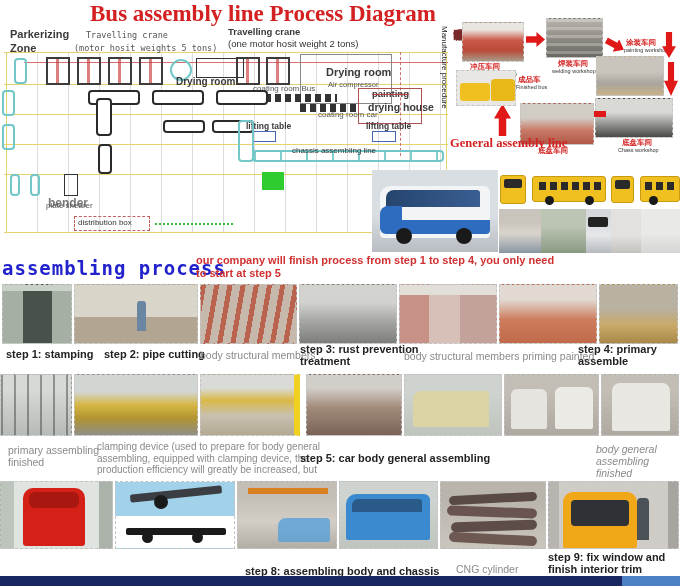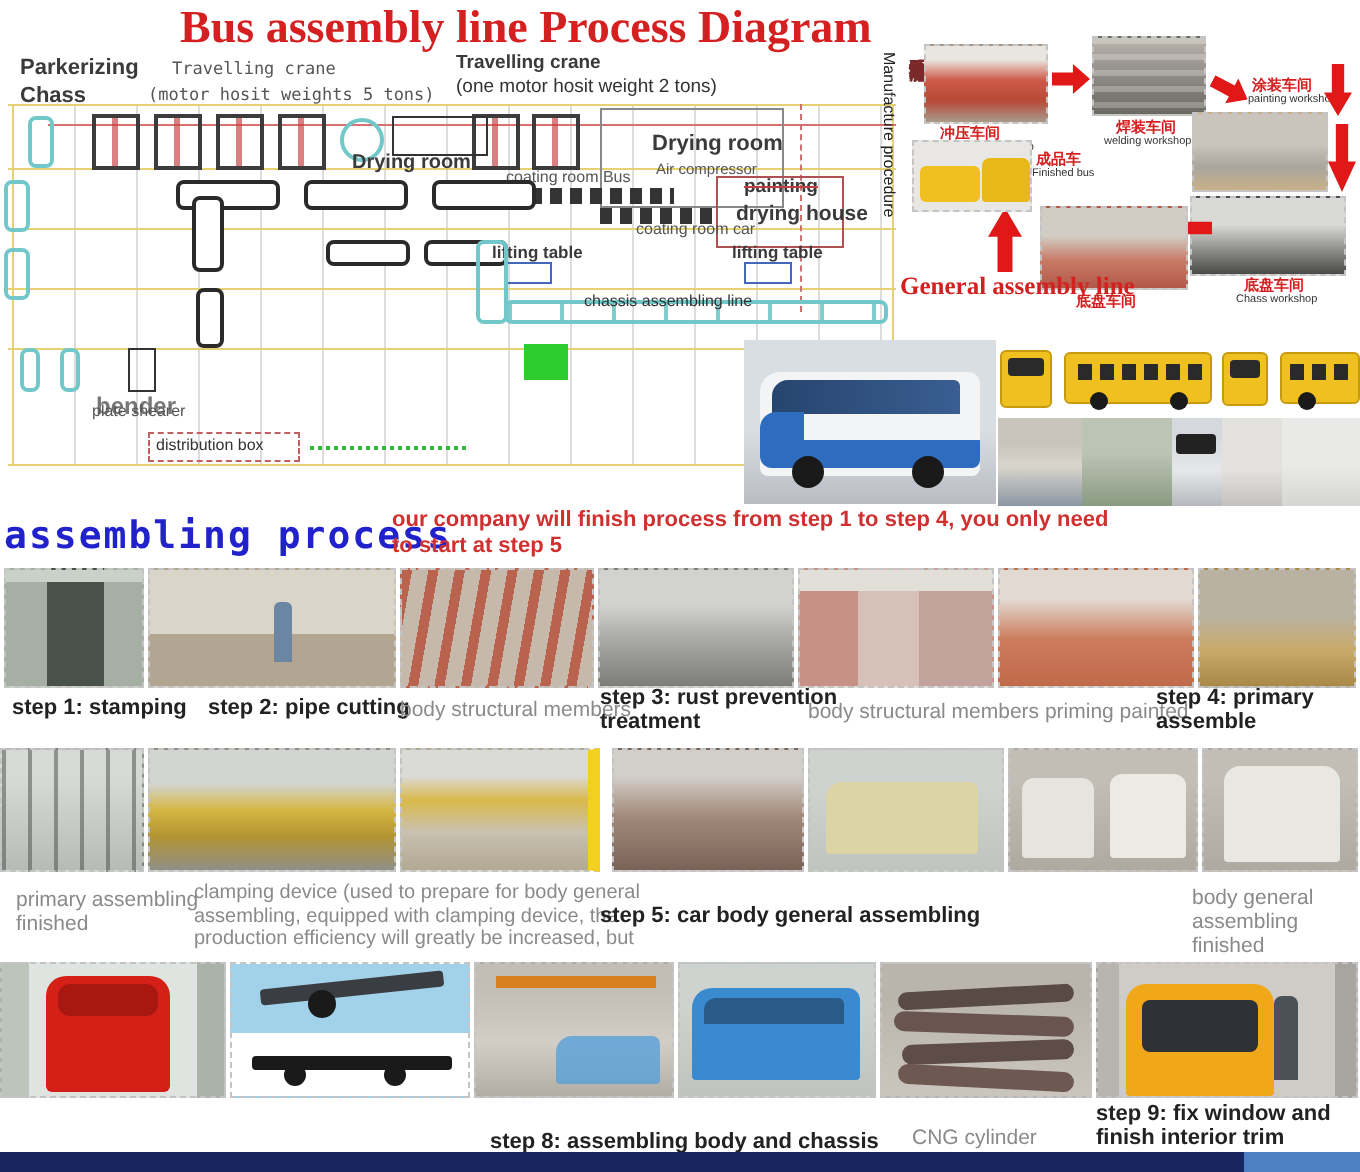--- a/index.html
+++ b/index.html
@@ -97,21 +97,21 @@
     <div class="yline" style="left:4px;top:90px;width:444px;"></div>
     <div class="yline" style="left:4px;top:120px;width:444px;"></div>
     <div class="yline" style="left:4px;top:150px;width:444px;"></div>
     <div class="yline" style="left:4px;top:208px;width:444px;"></div>
     <div class="yvline" style="left:6px;top:28px;height:180px;"></div>
     <div class="yvline" style="left:446px;top:28px;height:180px;"></div>
     <div class="rline" style="left:24px;top:38px;width:424px;"></div>
     <div class="rvdash" style="left:400px;top:28px;height:104px;"></div>
 
     <div class="abs ly-b" style="left:10px;top:4px;font-size:11px;">Parkerizing</div>
-    <div class="abs ly-b" style="left:10px;top:18px;font-size:11px;">Chass</div>
+    <div class="abs ly-b" style="left:10px;top:18px;font-size:11px;">Zone</div>
     <div class="abs mono" style="left:86px;top:6px;">Travelling crane</div>
     <div class="abs mono" style="left:74px;top:19px;">(motor hosit weights 5 tons)</div>
     <div class="abs ly-b" style="left:228px;top:2px;font-size:9.5px;">Travelling crane</div>
     <div class="abs ly" style="left:228px;top:14px;font-size:9.5px;color:#333;">(one motor hosit weight 2 tons)</div>
 
     <div class="sq" style="left:46px;top:33px;"></div>
     <div class="sq" style="left:77px;top:33px;"></div>
     <div class="sq" style="left:108px;top:33px;"></div>
     <div class="sq" style="left:139px;top:33px;"></div>
     <div class="cyanrect" style="left:170px;top:35px;width:22px;height:22px;border-radius:50%;"></div>
@@ -280,21 +280,21 @@
   <div class="photo g-white2" style="left:601px;top:374px;width:78px;height:62px;">
     <div class="ch" style="left:10px;top:8px;width:58px;height:48px;background:#e9e7e1;border-radius:8px 8px 2px 2px;"></div>
   </div>
 
   <div class="abs lbl-g pre" style="left:8px;top:444px;">primary assembling
 finished</div>
   <div class="abs lbl-sm pre" style="left:97px;top:441px;">clamping device (used to prepare for body general
 assembling, equipped with clamping device, the
 production efficiency will greatly be increased, but</div>
   <div class="abs lbl-b" style="left:300px;top:452px;">step 5: car body general assembling</div>
-  <div class="abs lbl-g pre" style="left:596px;top:443px;">body general
+  <div class="abs lbl-g pre" style="left:596px;top:443px;font-style:italic;">body general
 assembling finished</div>
 
   <div class="photo g-booth" style="left:0;top:481px;width:113px;height:68px;">
     <div class="ch" style="left:22px;top:6px;width:62px;height:58px;background:#d42016;border-radius:10px 10px 3px 3px;"></div>
     <div class="ch" style="left:28px;top:10px;width:50px;height:16px;background:#a81810;border-radius:6px;"></div>
   </div>
   <div class="photo g-chassis2" style="left:115px;top:481px;width:120px;height:68px;">
     <div class="ch" style="left:14px;top:8px;width:92px;height:8px;background:#3a3e42;border-radius:2px;transform:rotate(-6deg);"></div>
     <div class="ch wheel" style="left:38px;top:13px;width:14px;height:14px;"></div>
     <div class="ch" style="left:10px;top:46px;width:100px;height:7px;background:#1a1a1a;border-radius:2px;"></div>

